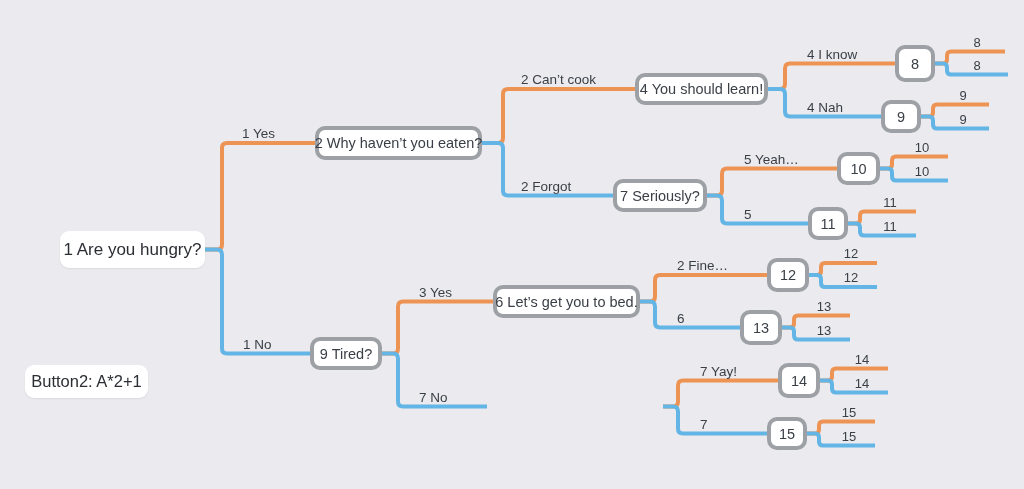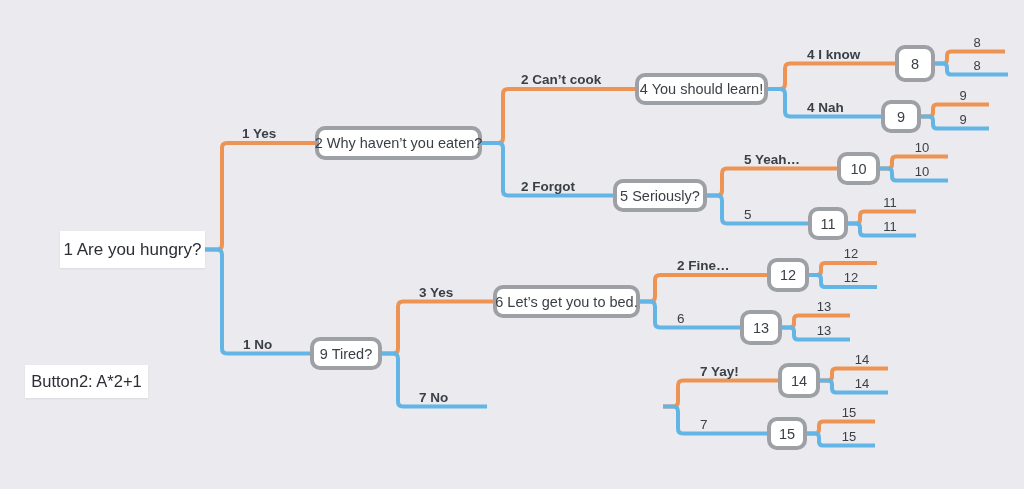--- a/index.html
+++ b/index.html
@@ -10,24 +10,24 @@
   .canvas{position:relative;width:1024px;height:489px;background:var(--background);
     font-family:"Liberation Sans",sans-serif;color:var(--text);overflow:hidden}
   .edges{position:absolute;left:0;top:0}
   .edge{fill:none;stroke-width:4px}
   .edge.orange{stroke:var(--edge-orange)}
   .edge.blue{stroke:var(--edge-blue)}
   .node{position:absolute;box-sizing:border-box;background:var(--node-bg);
     border:4px solid var(--node-border);border-radius:10px;
     display:flex;align-items:center;justify-content:center;
     font-size:14.5px;white-space:nowrap;cursor:pointer}
-  .plain{position:absolute;box-sizing:border-box;background:#fff;border-radius:0;
+  .plain{position:absolute;box-sizing:border-box;background:#fff;border-radius:9px;
     display:flex;align-items:center;justify-content:center;font-size:16.5px;
     white-space:nowrap;color:#2b2e33;box-shadow:0 1px 2px rgba(0,0,0,.07)}
-  .elabel{position:absolute;font-size:13.5px;font-weight:bold;white-space:nowrap}
+  .elabel{position:absolute;font-size:13.5px;font-weight:normal;white-space:nowrap}
   .elabel.regular{font-weight:normal}
   .slabel{position:absolute;font-size:13px;width:32px;text-align:center}
 </style>
 </head>
 <body>
 
 <div class="canvas">
 
   <svg class="edges" width="1024" height="489">
 
@@ -65,21 +65,21 @@
     <path class="edge orange" d="M807,433.5 H815 Q819,433.5 819,429.5 V425.5 Q819,421.5 823,421.5 H875"></path>
     <path class="edge blue" d="M807,433.5 H815 Q819,433.5 819,437.5 V441.5 Q819,445.5 823,445.5 H875"></path>
   </svg>
 
   <div class="plain" style="left:60px;top:231px;width:145px;height:37px;font-size:17px">1 Are you hungry?</div>
   <div class="plain" style="left:25px;top:365px;width:123px;height:33px">Button2: A*2+1</div>
 
   <div class="node" style="left:315px;top:126px;width:167px;height:34px">2 Why haven’t you eaten?</div>
   <div class="node" style="left:310px;top:337px;width:72px;height:33px">9 Tired?</div>
   <div class="node" style="left:635px;top:73px;width:133px;height:32px">4 You should learn!</div>
-  <div class="node" style="left:613px;top:179px;width:94px;height:33px">5 Seriously?</div>
+  <div class="node" style="left:613px;top:179px;width:94px;height:33px">7 Seriously?</div>
   <div class="node" style="left:493px;top:285px;width:147px;height:33px">6 Let’s get you to bed.</div>
   <div class="node" style="left:895px;top:45px;width:40px;height:37px">8</div>
   <div class="node" style="left:881px;top:100px;width:40px;height:33px">9</div>
   <div class="node" style="left:837px;top:152px;width:43px;height:33px">10</div>
   <div class="node" style="left:808px;top:207px;width:40px;height:33px">11</div>
   <div class="node" style="left:767px;top:258px;width:42px;height:34px">12</div>
   <div class="node" style="left:740px;top:310px;width:42px;height:35px">13</div>
   <div class="node" style="left:778px;top:363px;width:42px;height:35px">14</div>
   <div class="node" style="left:767px;top:417px;width:40px;height:33px">15</div>
 

